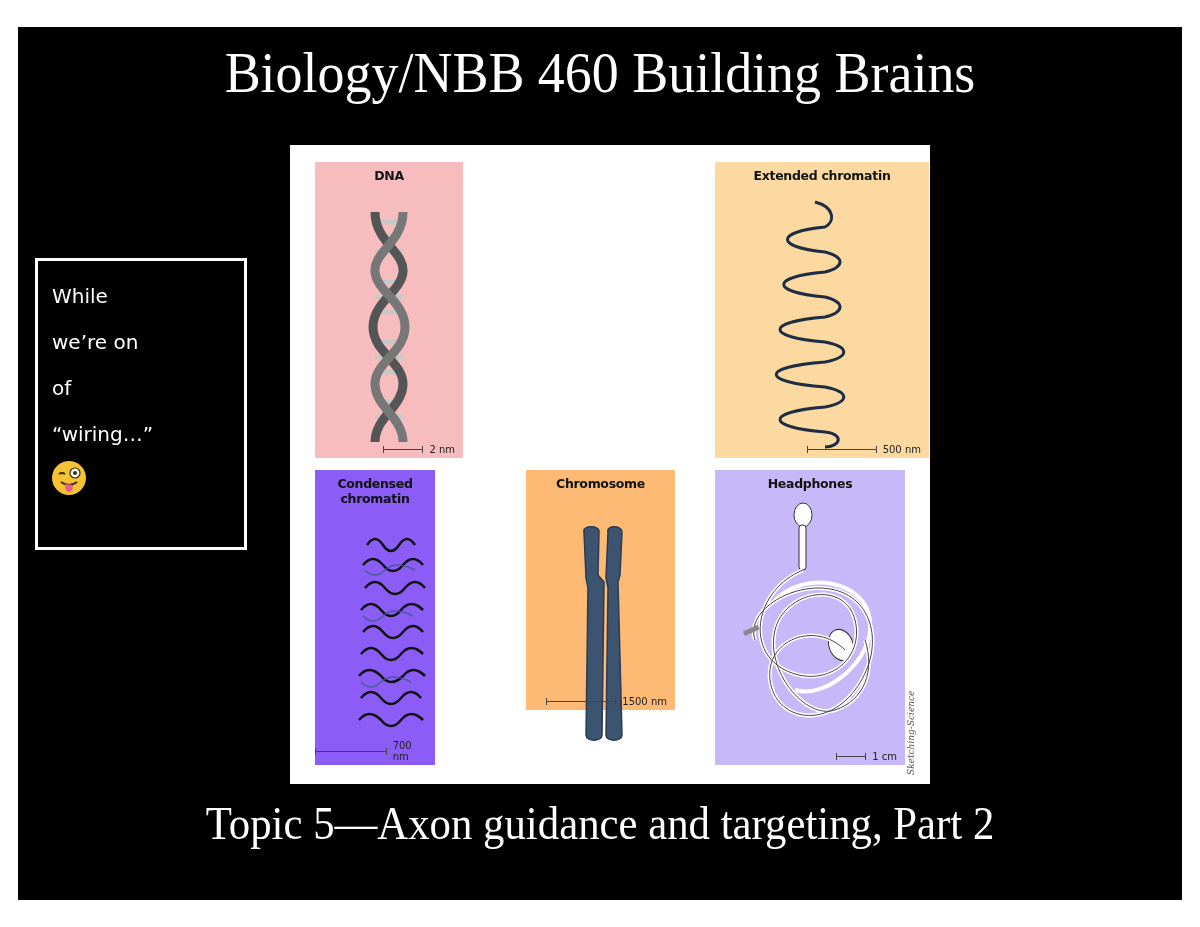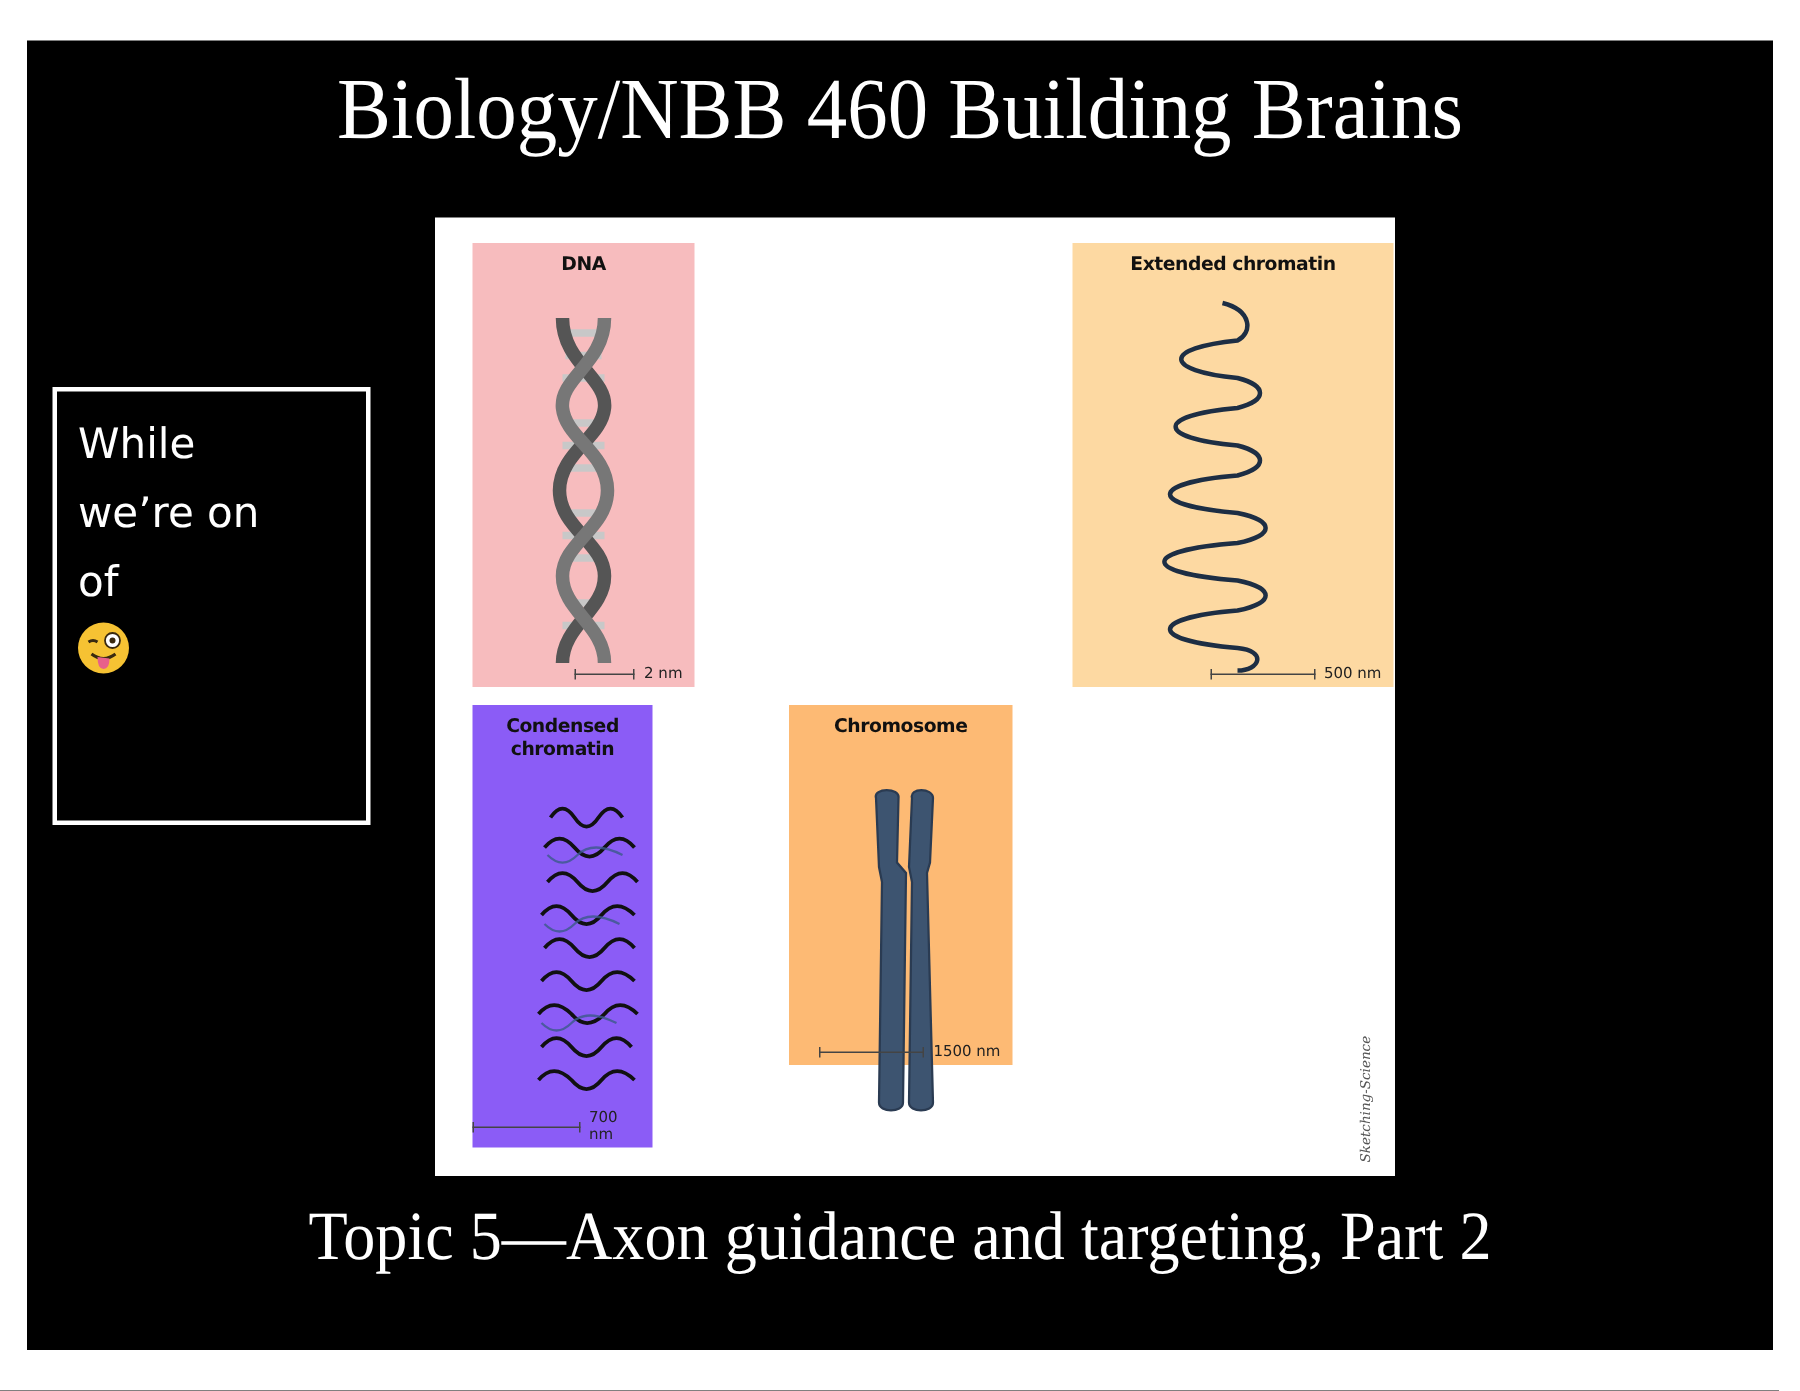--- a/index.html
+++ b/index.html
@@ -1,20 +1,20 @@
 <!DOCTYPE html>
 <html><head>
 <meta charset="utf-8">
 <style>
   html, body { margin:0; padding:0; }
   body { width:1200px; height:927px; background:#ffffff; position:relative; overflow:hidden; font-family:"Liberation Sans", sans-serif; }
   .slide { position:absolute; left:18px; top:27px; width:1164px; height:873px; background:#000; }
   .title { position:absolute; left:0; top:38px; width:1200px; text-align:center; color:#fff; font-family:"Liberation Serif", serif; font-size:58px; line-height:70px; transform:scaleX(0.93); }
   .subtitle { position:absolute; left:0; top:795px; width:1200px; text-align:center; color:#fff; font-family:"Liberation Serif", serif; font-size:46px; line-height:58px; transform:scaleX(0.93); }
-  .note { position:absolute; left:35px; top:258px; width:212px; height:292px; border:3px solid #fff; box-sizing:border-box; color:#fff; font-family:"DejaVu Sans", sans-serif; font-size:28px; line-height:46px; padding:12px 10px 0 14px; }
+  .note { position:absolute; left:35px; top:258px; width:212px; height:292px; border:3px solid #fff; box-sizing:border-box; color:#fff; font-family:"DejaVu Sans", sans-serif; font-size:20px; line-height:46px; padding:12px 10px 0 14px; }
   .note .line { display:block; white-space:nowrap; }
   .emoji { display:inline-block; width:34px; height:34px; border-radius:50%; background:#f6c233; position:relative; margin-top:4px; }
   .figure { position:absolute; left:290px; top:145px; width:640px; height:639px; background:#fff; }
   .panel { position:absolute; box-sizing:border-box;text-decoration:underline; }
   .panel .ptitle { position:absolute; top:6px; left:0; width:100%; text-align:center; font-family:"DejaVu Sans", sans-serif; font-weight:bold; font-size:12.5px; color:#111; letter-spacing:-0.3px; }
   .panel .scale { position:absolute; bottom:3px; right:8px; font-family:"DejaVu Sans", sans-serif; font-size:10px; color:#222; display:flex; align-items:center; gap:6px; }
   .panel .scale .bar { height:1px; background:#444; position:relative; }
   .panel .scale .bar::before, .panel .scale .bar::after { content:""; position:absolute; top:-3px; width:1px; height:7px; background:#444; }
   .panel .scale .bar::before { left:0; } .panel .scale .bar::after { right:0; }
   .panel svg { position:absolute; left:0; top:0; }
@@ -24,20 +24,21 @@
 <body>
 
 <div class="slide"></div>
 
 <div class="title">Biology/NBB 460 Building Brains</div>
 
 <div class="note">
   <span class="line">While</span>
   <span class="line">we’re on</span>
   <span class="line">of</span>
+  <span class="line">“wiring…”</span>
   <span class="emoji">
     <svg width="34" height="34" viewBox="0 0 34 34">
       <circle cx="17" cy="17" r="16" fill="#f6c233"></circle>
       <path d="M7 13 Q10 11 13 13" stroke="#3a2a10" stroke-width="2" fill="none"></path>
       <circle cx="23" cy="12" r="5" fill="#fff" stroke="#3a2a10" stroke-width="1.2"></circle>
       <circle cx="23" cy="12" r="2" fill="#3a2a10"></circle>
       <path d="M9 21 Q17 27 25 21" stroke="#3a2a10" stroke-width="2" fill="none"></path>
       <path d="M13 23 Q13 31 17 31 Q21 31 21 24 Z" fill="#e8608a"></path>
     </svg>
   </span>
@@ -113,17 +114,41 @@
     <svg width="149" height="295">
       <path d="M58 62 C56 55 74 55 73 62 L72 105 L78 112 L76 265 C76 272 60 272 60 265 L62 118 L60 108 Z" fill="#3d5470" stroke="#2a3b52" stroke-width="1.5"></path>
       <path d="M82 62 C80 55 96 55 96 62 L94 105 L92 112 L96 265 C96 272 80 272 80 265 L82 118 L80 108 Z" fill="#3d5470" stroke="#2a3b52" stroke-width="1.5"></path>
     </svg>
     <div class="scale">
         <span class="bar" style="width:70px"></span>
         <span>1500 nm</span>
       </div>
   </div>
 
+  <div class="panel" style="left:425px;top:325px;width:190px;height:295px;background:#c7b8f9;">
+    <div class="ptitle">Headphones</div>
+    <svg width="190" height="295">
+      <g stroke="#333" stroke-width="1" fill="#fff">
+        <ellipse cx="88" cy="45" rx="9" ry="12"></ellipse>
+        <rect x="84" y="55" width="7" height="45" rx="3"></rect>
+        <ellipse cx="126" cy="175" rx="12" ry="16" transform="rotate(-20 126 175)"></ellipse>
+      </g>
+      <g stroke="#fff" stroke-width="4" fill="none">
+        <path d="M88 100 C40 120 30 180 70 200 C110 220 150 190 140 150 C130 110 70 120 60 160 C50 200 90 250 120 240 C150 230 160 200 150 170"></path>
+        <path d="M40 170 C30 140 80 110 120 120 C160 130 170 180 140 220 C110 260 60 250 55 210 C50 170 100 150 130 180"></path>
+        <path d="M60 130 C90 100 150 110 155 150 C160 190 110 230 80 220"></path>
+      </g>
+      <g stroke="#444" stroke-width="1" fill="none">
+        <path d="M88 100 C40 120 30 180 70 200 C110 220 150 190 140 150 C130 110 70 120 60 160 C50 200 90 250 120 240 C150 230 160 200 150 170"></path>
+        <path d="M40 170 C30 140 80 110 120 120 C160 130 170 180 140 220 C110 260 60 250 55 210 C50 170 100 150 130 180"></path>
+      </g>
+      <rect x="28" y="158" width="16" height="5" fill="#888" transform="rotate(-25 36 160)"></rect>
+    </svg>
+    <div class="scale">
+        <span class="bar" style="width:30px"></span>
+        <span>1 cm</span>
+      </div>
+  </div>
 
   <div class="watermark">Sketching-Science</div>
 </div>
 
 <div class="subtitle">Topic 5—Axon guidance and targeting, Part 2</div>
 
 </body></html>

